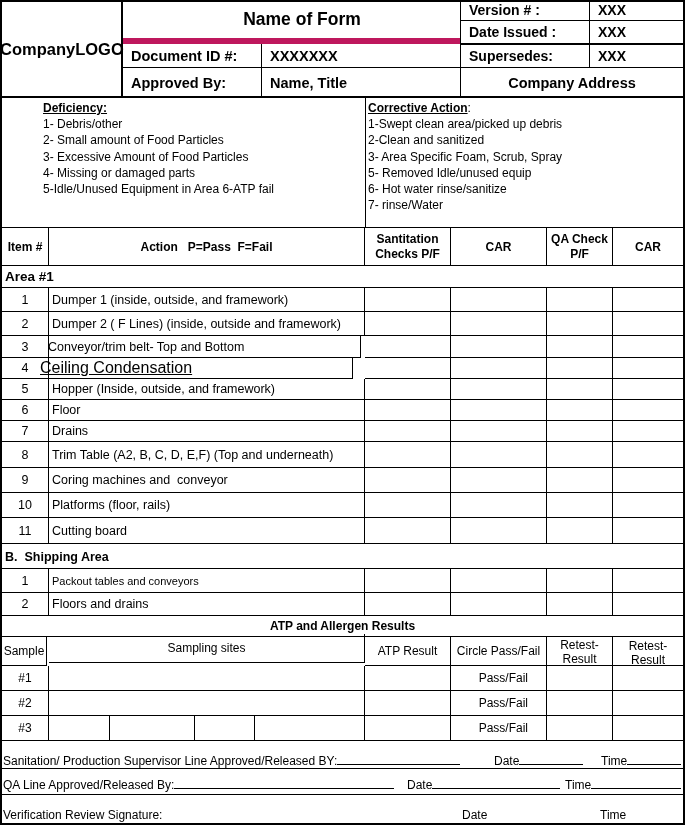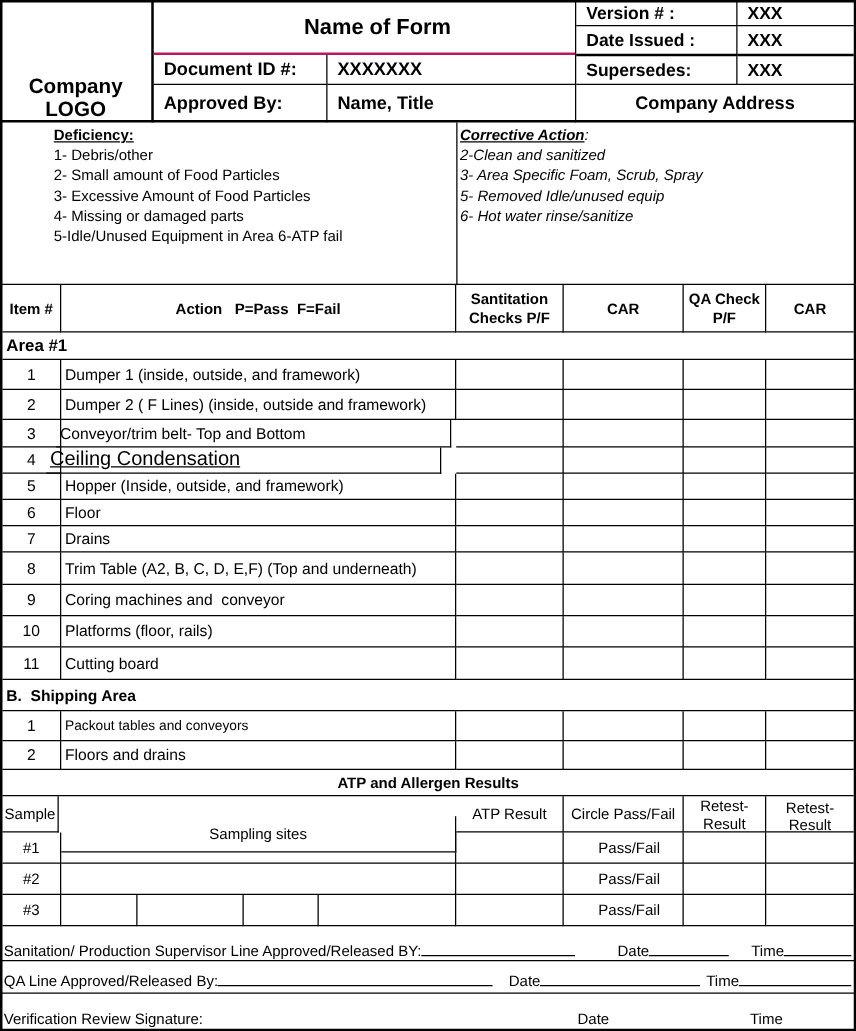--- a/index.html
+++ b/index.html
@@ -17,26 +17,26 @@
   .sig { font-size: 12px; position: absolute; white-space: nowrap; }
   .blank { display: inline-block; border-bottom: 1px solid #000; height: 11px; vertical-align: baseline; }
 </style>
 </head>
 <body>
 
 <div>
 
   <div class="abs" style="left:0;top:0;width:685px;height:98px;border:2px solid #000;"></div>
 
-  <div class="abs hdr" style="left:0;top:0;width:123px;height:98px;display:flex;flex-direction:column;align-items:center;justify-content:flex-end;font-size:16.5px;line-height:19px;border-right:2px solid #000;">
+  <div class="abs hdr" style="left:0;top:0;width:123px;height:98px;display:flex;flex-direction:row;align-items:center;justify-content:flex-start;font-size:16.5px;line-height:19px;border-right:2px solid #000;">
     <span>Company</span>
     <span>LOGO</span>
   </div>
 
-  <div class="abs hdr" style="left:123px;top:0;width:337px;height:44px;display:flex;align-items:center;justify-content:center;font-size:17.5px;border-bottom:2px solid #be185d;padding-left:21px;">Name of Form</div>
+  <div class="abs hdr" style="left:123px;top:0;width:337px;height:44px;display:flex;align-items:center;justify-content:center;font-size:17.5px;border-bottom:6px solid #be185d;padding-left:21px;">Name of Form</div>
 
   <div class="abs hdr" style="left:123px;top:44px;width:139px;height:24px;display:flex;align-items:center;padding-left:8px;font-size:14.5px;border-right:1px solid #000;border-bottom:1px solid #000;">Document ID #:</div>
   <div class="abs hdr" style="left:262px;top:44px;width:198px;height:24px;display:flex;align-items:center;padding-left:8px;font-size:14.5px;border-bottom:1px solid #000;">XXXXXXX</div>
 
   <div class="abs hdr" style="left:123px;top:68px;width:139px;height:30px;display:flex;align-items:center;padding-left:8px;font-size:14.5px;border-right:1px solid #000;">Approved By:</div>
   <div class="abs hdr" style="left:262px;top:68px;width:198px;height:30px;display:flex;align-items:center;padding-left:8px;font-size:14.5px;">Name, Title</div>
 
   <div class="abs" style="left:460px;top:0;width:1px;height:98px;background:#000;"></div>
   <div class="abs hdr" style="left:461px;top:0;width:129px;height:21px;display:flex;align-items:center;padding-left:8px;font-size:14px;border-right:1px solid #000;border-bottom:1px solid #000;">Version # :</div>
   <div class="abs hdr" style="left:590px;top:0;width:93px;height:21px;display:flex;align-items:center;padding-left:8px;font-size:14px;border-bottom:1px solid #000;">XXX</div>
@@ -53,26 +53,28 @@
 <div>
   <div class="abs" style="left:3px;top:100px;width:360px;margin-left:40px;">
     <div class="legend-line u">Deficiency:</div>
     <div class="legend-line">1- Debris/other</div>
     <div class="legend-line">2- Small amount of Food Particles</div>
     <div class="legend-line">3- Excessive Amount of Food Particles</div>
     <div class="legend-line">4- Missing or damaged parts</div>
     <div class="legend-line">5-Idle/Unused Equipment in Area 6-ATP fail</div>
   </div>
   <div class="vline" style="left:365px;top:98px;height:130px;"></div>
-  <div class="abs" style="left:368px;top:100px;width:312px;height:127px;overflow:hidden;font-style:italic;">
+  <div class="abs" style="left:368px;top:100px;width:312px;height:127px;overflow:hidden;">
     <div class="legend-line"><span class="u">Corrective Action</span><span>:</span></div>
+    <div class="legend-line">1-Swept clean area/picked up debris</div>
     <div class="legend-line">2-Clean and sanitized</div>
     <div class="legend-line">3- Area Specific Foam, Scrub, Spray</div>
     <div class="legend-line">5- Removed Idle/unused equip</div>
     <div class="legend-line">6- Hot water rinse/sanitize</div>
+    <div class="legend-line">7- rinse/Water</div>
   </div>
 </div>
 
 <div>
   <div class="hline" style="top:227px;"></div>
 
   <div class="cell center hdr" style="left:2px;top:228px;width:47px;height:38px;font-size:12px;">Item #</div>
   <div class="cell center hdr" style="left:49px;top:228px;width:316px;height:38px;font-size:12px;white-space:pre;">Action   P=Pass  F=Fail</div>
   <div class="cell center hdr" style="left:365px;top:228px;width:86px;height:38px;font-size:12px;flex-direction:column;line-height:15px;">
     <span>Santitation</span>
@@ -197,21 +199,21 @@
         <div class="cell center" style="left: 547px; top: 593px; width: 66px; height: 23px; font-size: 12.5px;"></div>
         <div class="cell center" style="left: 613px; top: 593px; width: 70px; height: 23px; font-size: 12.5px; border-right: none;"></div>
       </div>
     </div>
 </div>
 
 <div>
   <div class="cell center hdr" style="left:2px;top:616px;width:681px;height:21px;font-size:12px;border-right:none;">ATP and Allergen Results</div>
 
   <div class="cell center" style="left:2px;top:637px;width:45px;height:29px;font-size:12px;text-align:right;">Sample</div>
-  <div class="cell center" style="left:49px;top:653px;width:316px;height:29px;font-size:12px;">Sampling sites</div>
+  <div class="cell center" style="left:49px;top:634px;width:316px;height:29px;font-size:12px;">Sampling sites</div>
   <div class="cell center" style="left:365px;top:637px;width:86px;height:29px;font-size:12px;">ATP Result</div>
   <div class="cell center" style="left:451px;top:637px;width:96px;height:29px;font-size:12px;">Circle Pass/Fail</div>
   <div class="cell center" style="left:547px;top:637px;width:66px;height:29px;font-size:12px;flex-direction:column;line-height:14px;padding-top:2px;">
     <span>Retest-</span>
     <span>Result</span>
   </div>
   <div class="cell center" style="left:613px;top:637px;width:70px;height:29px;font-size:12px;flex-direction:column;line-height:14px;padding-top:4px;border-right:none;">
     <span>Retest-</span>
     <span>Result</span>
   </div>

